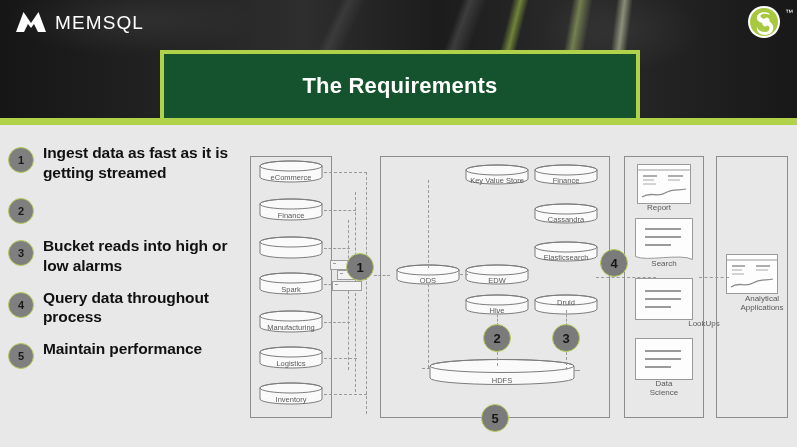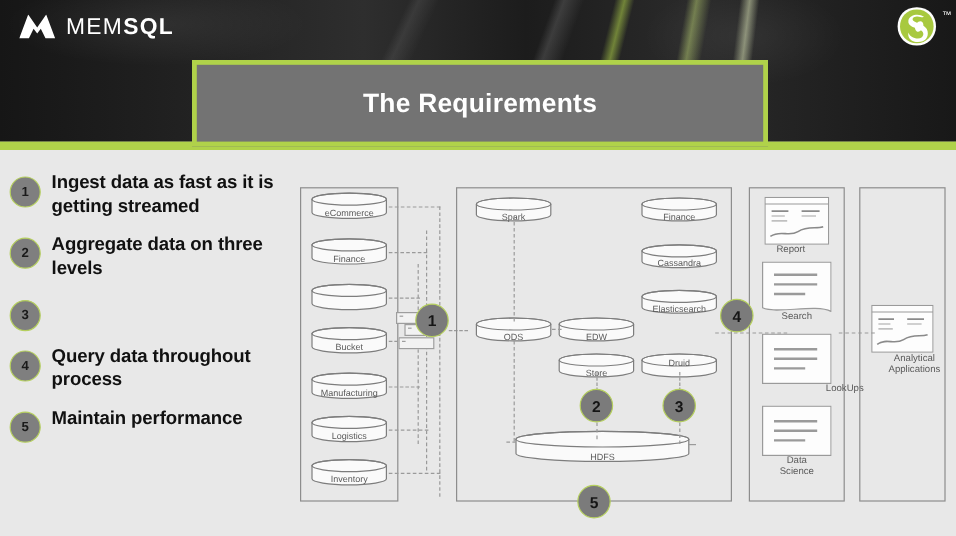--- a/index.html
+++ b/index.html
@@ -36,35 +36,35 @@
   }
   
   .memsql{
     position:absolute;left:16px;top:8px;height:28px;display:flex;align-items:center;gap:9px;
   }
   .memsql-mark{width:30px;height:20px;display:block;}
   .memsql-text{
     color:#ffffff;font-size:19px;letter-spacing:1.1px;line-height:1;white-space:nowrap;
     font-family:"Liberation Sans", sans-serif;font-weight:300;
   }
-  .memsql-text b{font-weight:700;}
+  .memsql-text b{font-weight:400;}
   
   .sme{
     position:absolute;right:4px;top:4px;height:36px;display:flex;align-items:center;gap:3px;
   }
   .sme-mark{width:36px;height:34px;display:block;}
   .sme-text{
     color:#ffffff;font-size:27px;line-height:1;white-space:nowrap;letter-spacing:.5px;
     font-family:"Liberation Serif", serif;font-weight:400;
   }
   .sme-tm{color:#fff;font-size:8px;align-self:flex-start;margin-top:4px;}
   
   .title-box{
     position:absolute;left:160px;top:50px;width:480px;height:72px;
-    background:#737373;border:4px solid #b0d24a;box-sizing:border-box;
+    background:#14532d;border:4px solid #b0d24a;box-sizing:border-box;
     display:flex;align-items:center;justify-content:center;z-index:4;
   }
   .title-text{
     color:#ffffff;font-size:22px;font-weight:700;letter-spacing:.2px;
     font-family:"Liberation Sans", sans-serif;
   }
   
   .req-list{position:absolute;left:8px;top:143px;width:232px;}
   .req-item{display:flex;align-items:flex-start;margin-bottom:12px;}
   .req-badge{
@@ -145,24 +145,24 @@
   <span class="title-text">The Requirements</span>
 </div>
 
 <div class="req-list">
   <div class="req-item">
     <span class="req-badge">1</span>
     <span class="req-text">Ingest data as fast as it is getting streamed</span>
   </div>
   <div class="req-item">
     <span class="req-badge">2</span>
-    <span class="req-text">Aggregate data on three levels</span>
   </div>
   <div class="req-item">
     <span class="req-badge">3</span>
+    <span class="req-text">Bucket reads into high or low alarms</span>
   </div>
   <div class="req-item">
     <span class="req-badge">4</span>
     <span class="req-text">Query data throughout process</span>
   </div>
   <div class="req-item">
     <span class="req-badge">5</span>
     <span class="req-text">Maintain performance</span>
   </div>
 </div>
@@ -204,21 +204,21 @@
     <span class="cyl-label" style="top:14px;margin-top:33px;">CRM</span>
   </div>
   <div class="dash-h" style="left:80px;top:98px;width:26px;"></div>
 
   <div class="cyl" style="left:14px;top:122px;width:66px;">
     <svg width="66" height="24" viewBox="0 0 66 24">
         <ellipse cx="33" cy="6" rx="31" ry="5" fill="#fafafa" stroke="#7d7d7d" stroke-width="1"></ellipse>
         <path d="M2 6 L2 17 A31 5 0 0 0 64 17 L64 6" fill="#fafafa" stroke="#7d7d7d" stroke-width="1"></path>
         <ellipse cx="33" cy="6" rx="31" ry="5" fill="none" stroke="#7d7d7d" stroke-width="1"></ellipse>
       </svg>
-    <span class="cyl-label" style="top:14px;">Bucket</span>
+    <span class="cyl-label" style="top:14px;">Spark</span>
   </div>
   <div class="dash-h" style="left:80px;top:134px;width:26px;"></div>
 
   <div class="cyl" style="left:14px;top:160px;width:66px;">
     <svg width="66" height="24" viewBox="0 0 66 24">
         <ellipse cx="33" cy="6" rx="31" ry="5" fill="#fafafa" stroke="#7d7d7d" stroke-width="1"></ellipse>
         <path d="M2 6 L2 17 A31 5 0 0 0 64 17 L64 6" fill="#fafafa" stroke="#7d7d7d" stroke-width="1"></path>
         <ellipse cx="33" cy="6" rx="31" ry="5" fill="none" stroke="#7d7d7d" stroke-width="1"></ellipse>
       </svg>
     <span class="cyl-label" style="top:14px;">Manufacturing</span>
@@ -249,29 +249,29 @@
     <i style="left:0;top:0;width:30px;height:10px;"></i>
     <i style="left:7px;top:10px;width:30px;height:10px;"></i>
     <i style="left:2px;top:21px;width:30px;height:10px;"></i>
   </div>
   <div class="dash-h" style="left:130px;top:125px;width:16px;"></div>
 
   <div class="dot" style="left:102px;top:103px;">1</div>
 
   <div class="panel" style="left:136px;top:6px;width:230px;height:262px;"></div>
 
-  <div class="cyl" style="left:151px;top:14px;width:66px;">
-    <svg width="66" height="24" viewBox="0 0 66 24">
-        <ellipse cx="33" cy="6" rx="31" ry="5" fill="#fafafa" stroke="#7d7d7d" stroke-width="1"></ellipse>
-        <path d="M2 6 L2 15 A31 5 0 0 0 64 15 L64 6" fill="#fafafa" stroke="#7d7d7d" stroke-width="1"></path>
-        <ellipse cx="33" cy="6" rx="31" ry="5" fill="none" stroke="#7d7d7d" stroke-width="1"></ellipse>
-      </svg>
-    <span class="cyl-label" style="top:13px;">Spark</span>
-  </div>
-
+
+  <div class="cyl" style="left:220px;top:14px;width:66px;">
+    <svg width="66" height="24" viewBox="0 0 66 24">
+        <ellipse cx="33" cy="6" rx="31" ry="5" fill="#fafafa" stroke="#7d7d7d" stroke-width="1"></ellipse>
+        <path d="M2 6 L2 15 A31 5 0 0 0 64 15 L64 6" fill="#fafafa" stroke="#7d7d7d" stroke-width="1"></path>
+        <ellipse cx="33" cy="6" rx="31" ry="5" fill="none" stroke="#7d7d7d" stroke-width="1"></ellipse>
+      </svg>
+    <span class="cyl-label" style="top:13px;width:54px;white-space:normal;">Key Value Store</span>
+  </div>
 
   <div class="cyl" style="left:289px;top:14px;width:66px;">
     <svg width="66" height="24" viewBox="0 0 66 24">
         <ellipse cx="33" cy="6" rx="31" ry="5" fill="#fafafa" stroke="#7d7d7d" stroke-width="1"></ellipse>
         <path d="M2 6 L2 15 A31 5 0 0 0 64 15 L64 6" fill="#fafafa" stroke="#7d7d7d" stroke-width="1"></path>
         <ellipse cx="33" cy="6" rx="31" ry="5" fill="none" stroke="#7d7d7d" stroke-width="1"></ellipse>
       </svg>
     <span class="cyl-label" style="top:13px;">Finance</span>
   </div>
 
@@ -310,21 +310,21 @@
       </svg>
     <span class="cyl-label" style="top:13px;">EDW</span>
   </div>
 
   <div class="cyl" style="left:220px;top:144px;width:66px;">
     <svg width="66" height="24" viewBox="0 0 66 24">
         <ellipse cx="33" cy="6" rx="31" ry="5" fill="#fafafa" stroke="#7d7d7d" stroke-width="1"></ellipse>
         <path d="M2 6 L2 15 A31 5 0 0 0 64 15 L64 6" fill="#fafafa" stroke="#7d7d7d" stroke-width="1"></path>
         <ellipse cx="33" cy="6" rx="31" ry="5" fill="none" stroke="#7d7d7d" stroke-width="1"></ellipse>
       </svg>
-    <span class="cyl-label" style="top:13px;">Store</span>
+    <span class="cyl-label" style="top:13px;">Hive</span>
   </div>
 
   <div class="cyl" style="left:289px;top:144px;width:66px;">
     <svg width="66" height="24" viewBox="0 0 66 24">
         <ellipse cx="33" cy="6" rx="31" ry="5" fill="#fafafa" stroke="#7d7d7d" stroke-width="1"></ellipse>
         <path d="M2 6 L2 15 A31 5 0 0 0 64 15 L64 6" fill="#fafafa" stroke="#7d7d7d" stroke-width="1"></path>
         <ellipse cx="33" cy="6" rx="31" ry="5" fill="none" stroke="#7d7d7d" stroke-width="1"></ellipse>
       </svg>
     <span class="cyl-label" style="top:5px;">Druid</span>
   </div>

